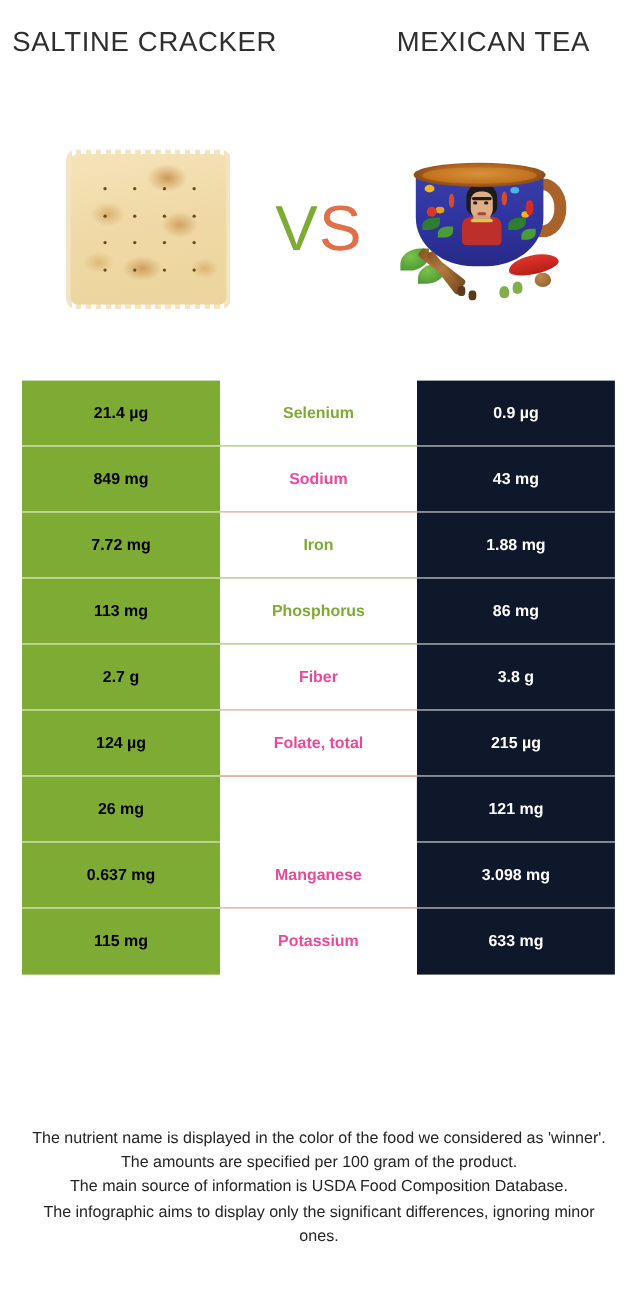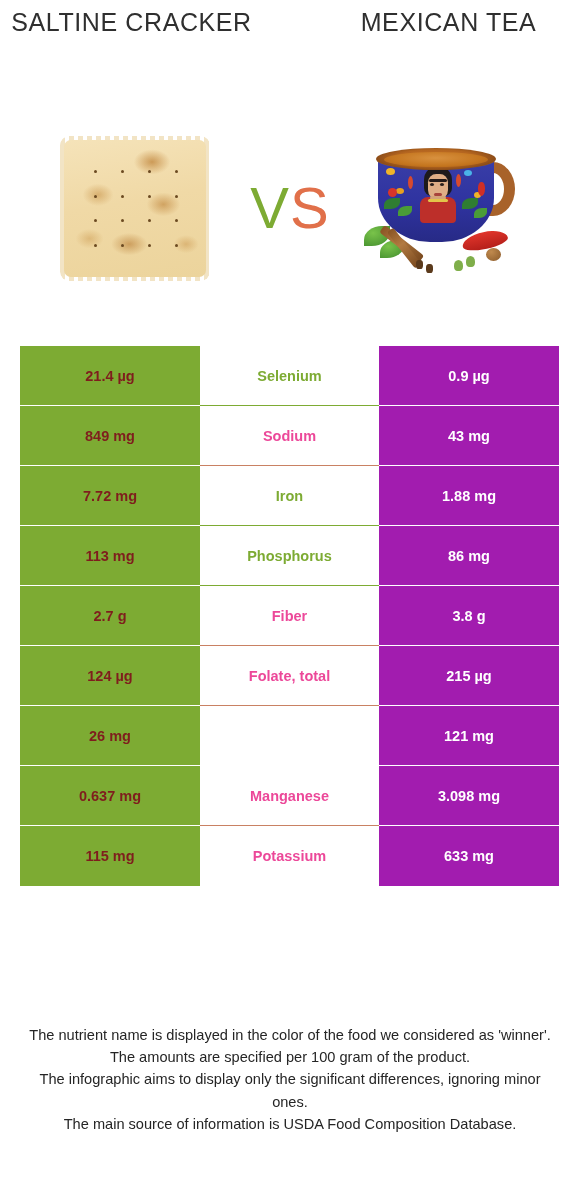--- a/index.html
+++ b/index.html
@@ -9,21 +9,21 @@
     height: 1189px;
     background: #ffffff;
     font-family: "Liberation Sans", sans-serif;
     position: relative;
     overflow: hidden;
   }
 
   
   .titles {
     display: flex;
-    padding-top: 6px;
+    padding-top: 22px;
     height: 108px;
   }
   .title {
     flex: 1;
     text-align: center;
     font-size: 25px;
     font-weight: 300;
     letter-spacing: 0.6px;
     line-height: 1.28;
     color: #2f2f2f;
@@ -74,26 +74,26 @@
   .cell {
     display: flex;
     align-items: center;
     justify-content: center;
     font-size: 14.5px;
     font-weight: bold;
   }
   .cell-left {
     width: 180px;
     background: #7DAB33;
-    color: #7f1d1d;
+    color: #000000;
     border-bottom: 1px solid #ffffff;
   }
   .cell-right {
     width: 180px;
-    background: #a21caf;
+    background: #0f172a;
     color: #ffffff;
     border-bottom: 1px solid #ffffff;
     margin-left: 179px;
   }
   .cell-mid {
     position: absolute;
     width: 179px;
     left: 180px;
     height: 60px;
     background: #ffffff;
@@ -401,15 +401,15 @@
     <div class="row">
       <div class="cell cell-left">115 mg</div>
       <div class="cell-mid win-right">Potassium</div>
       <div class="cell cell-right">633 mg</div>
     </div>
   </div>
 
 <div class="footer">
   <div>The nutrient name is displayed in the color of the food we considered as 'winner'.</div>
   <div>The amounts are specified per 100 gram of the product.</div>
+  <div>The main source of information is USDA Food Composition Database.</div>
   <div>The infographic aims to display only the significant differences, ignoring minor ones.</div>
-  <div>The main source of information is USDA Food Composition Database.</div>
 </div>
 
 </body></html>

